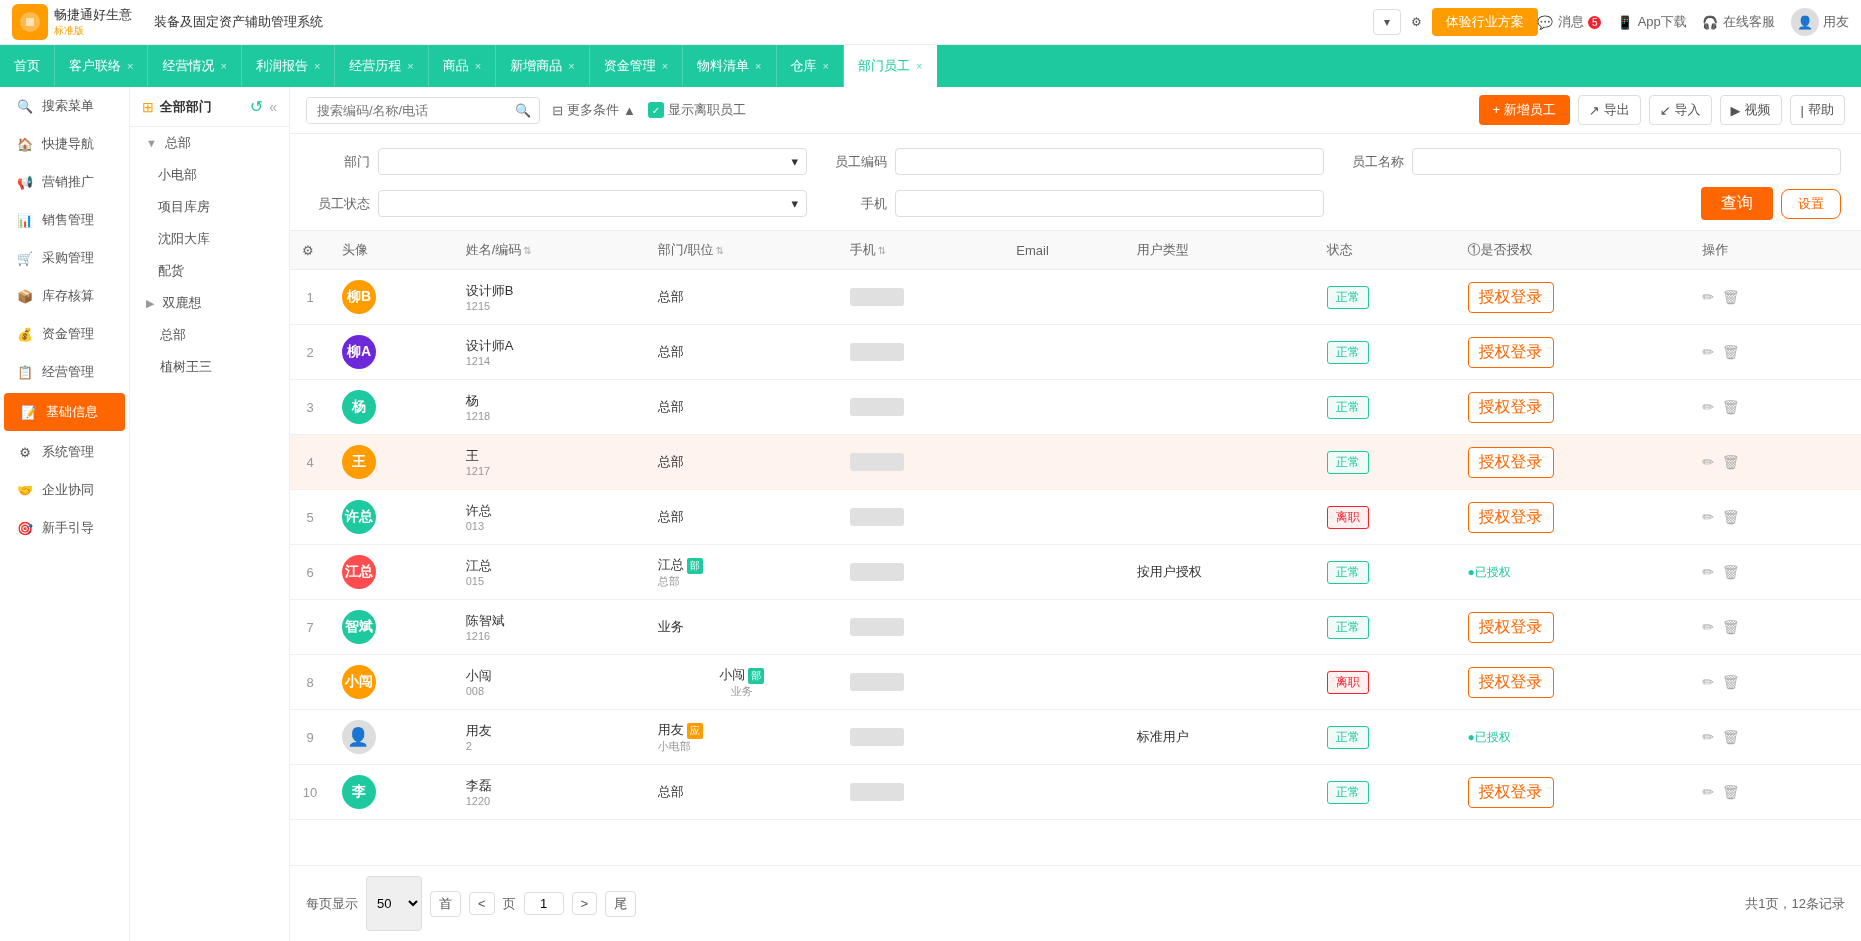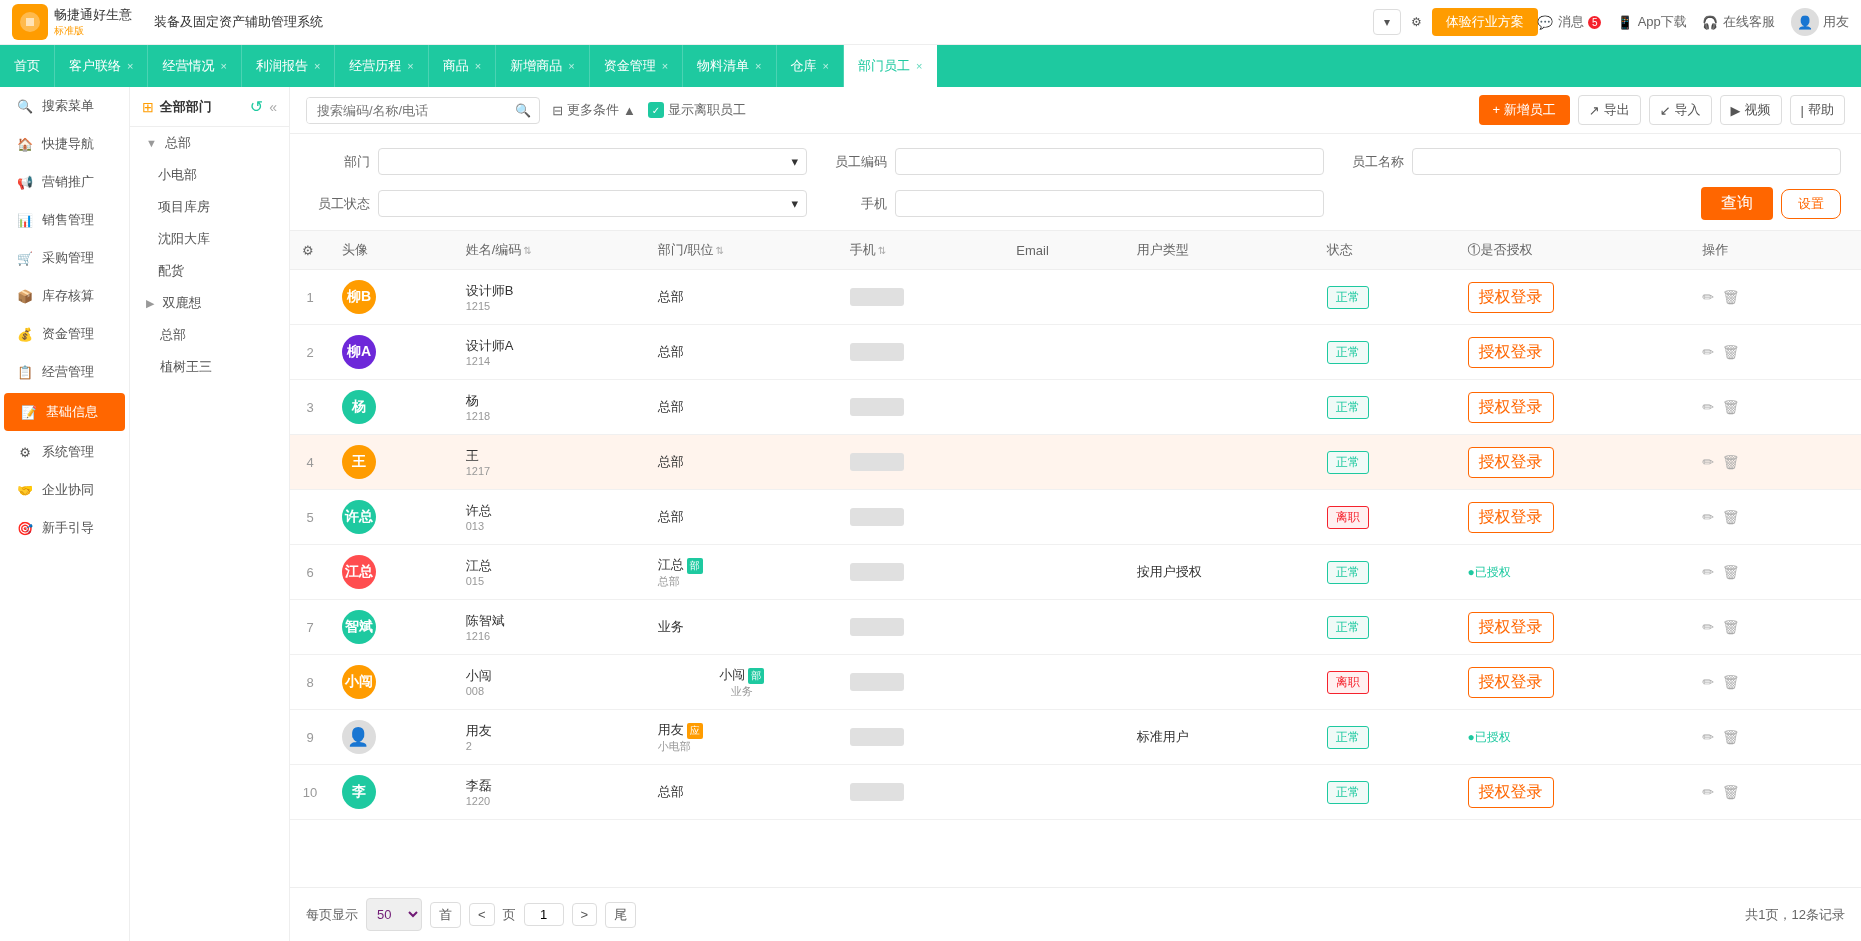--- a/index.html
+++ b/index.html
@@ -84,21 +84,21 @@
     .action-icon { color: #aaa; cursor: pointer; font-size: 14px; }
     .phone-blur { display: inline-block; background: #e0e0e0; border-radius: 3px; color: #e0e0e0; font-size: 12px; user-select: none; }
     .name-code { display: flex; flex-direction: column; }
     .emp-name { font-size: 13px; color: #333; }
     .emp-code { font-size: 11px; color: #999; }
     .dept-tag { display: inline-block; background: #1ec9a0; color: #fff; font-size: 10px; border-radius: 2px; padding: 1px 3px; margin-left: 3px; }
 
     
     .table-footer { background: #fff; padding: 10px 16px; display: flex; align-items: center; gap: 8px; border-top: 1px solid #eee; }
     .page-size-label { color: #666; font-size: 13px; }
-    .page-size-select { border: 1px solid #ddd; border-radius: 4px; padding: 7px 6px; font-size: 13px; color: #701a75; }
+    .page-size-select { border: 1px solid #ddd; border-radius: 4px; padding: 18px 6px; font-size: 13px; color: #000000; }
     .page-nav-btn { border: 1px solid #ddd; background: #fff; border-radius: 4px; padding: 3px 8px; cursor: pointer; color: #555; font-size: 13px; }
     .page-nav-btn:disabled { color: #ccc; cursor: default; }
     .page-info { color: #666; font-size: 13px; }
     .page-input { border: 1px solid #ddd; border-radius: 4px; padding: 3px 6px; width: 40px; text-align: center; font-size: 13px; }
     .total-info { margin-left: auto; color: #666; font-size: 13px; }
     .sort-icon { color: #aaa; font-size: 10px; margin-left: 2px; }
   </style>
 </head>
 <body>
 

